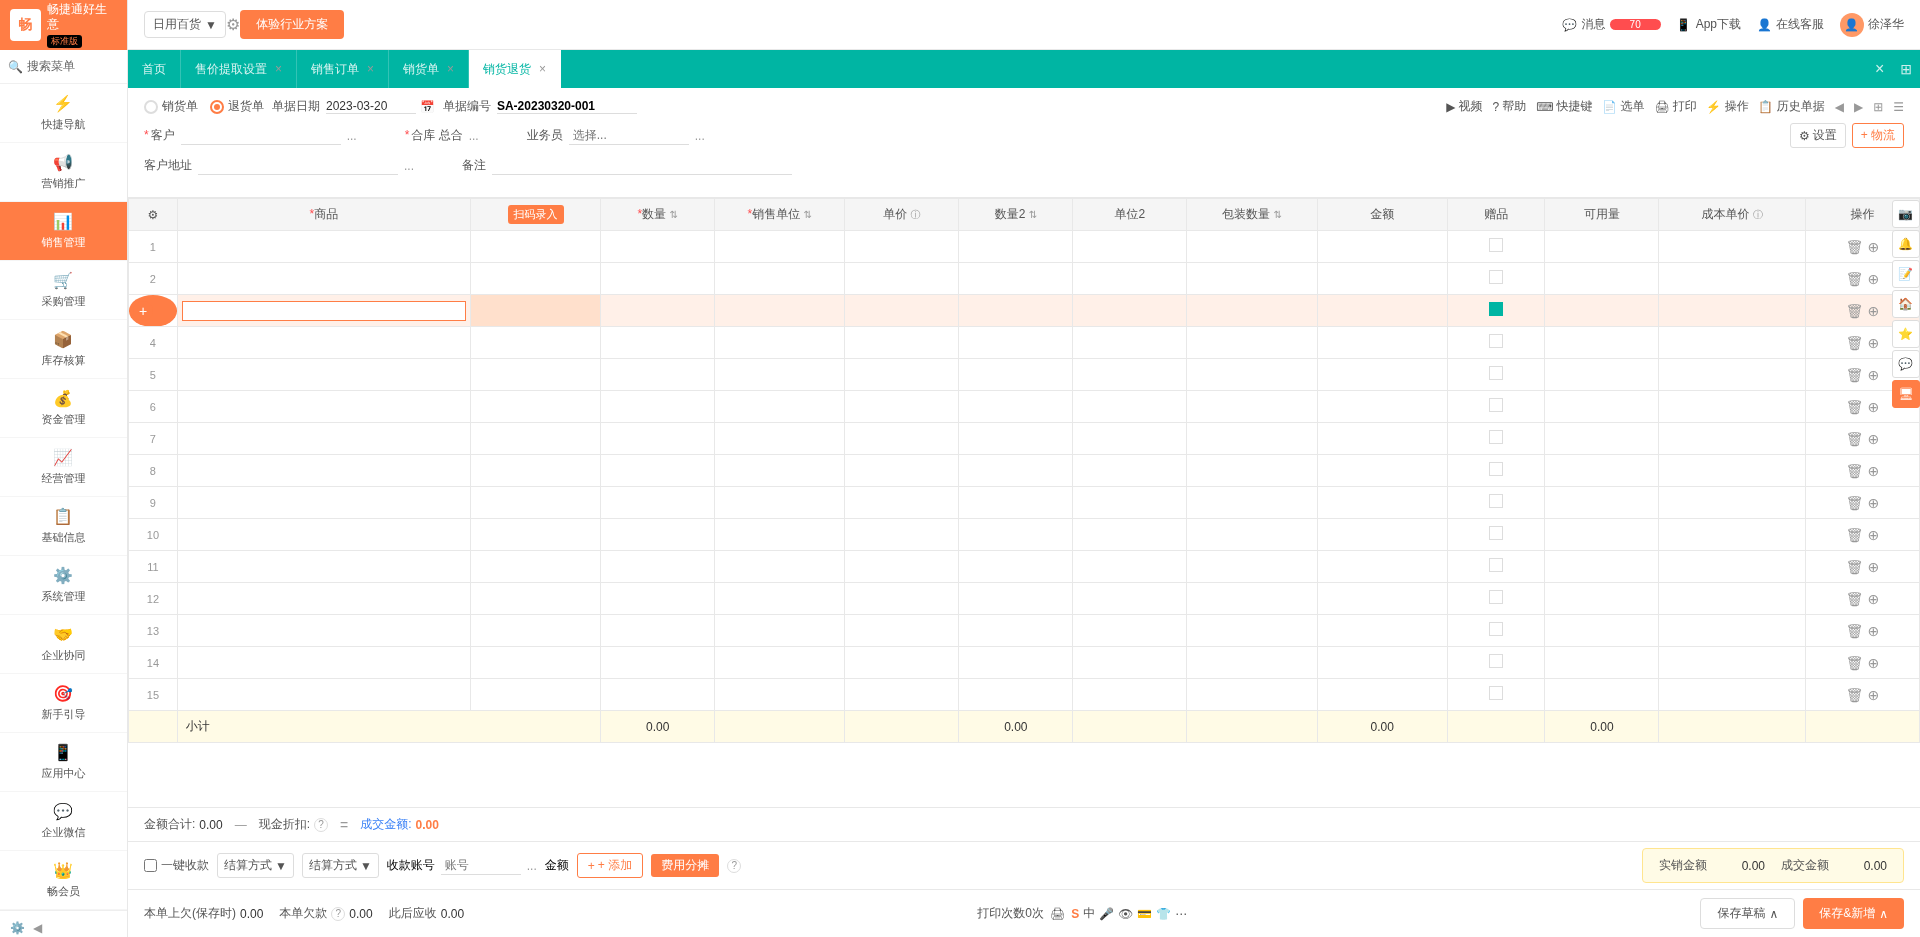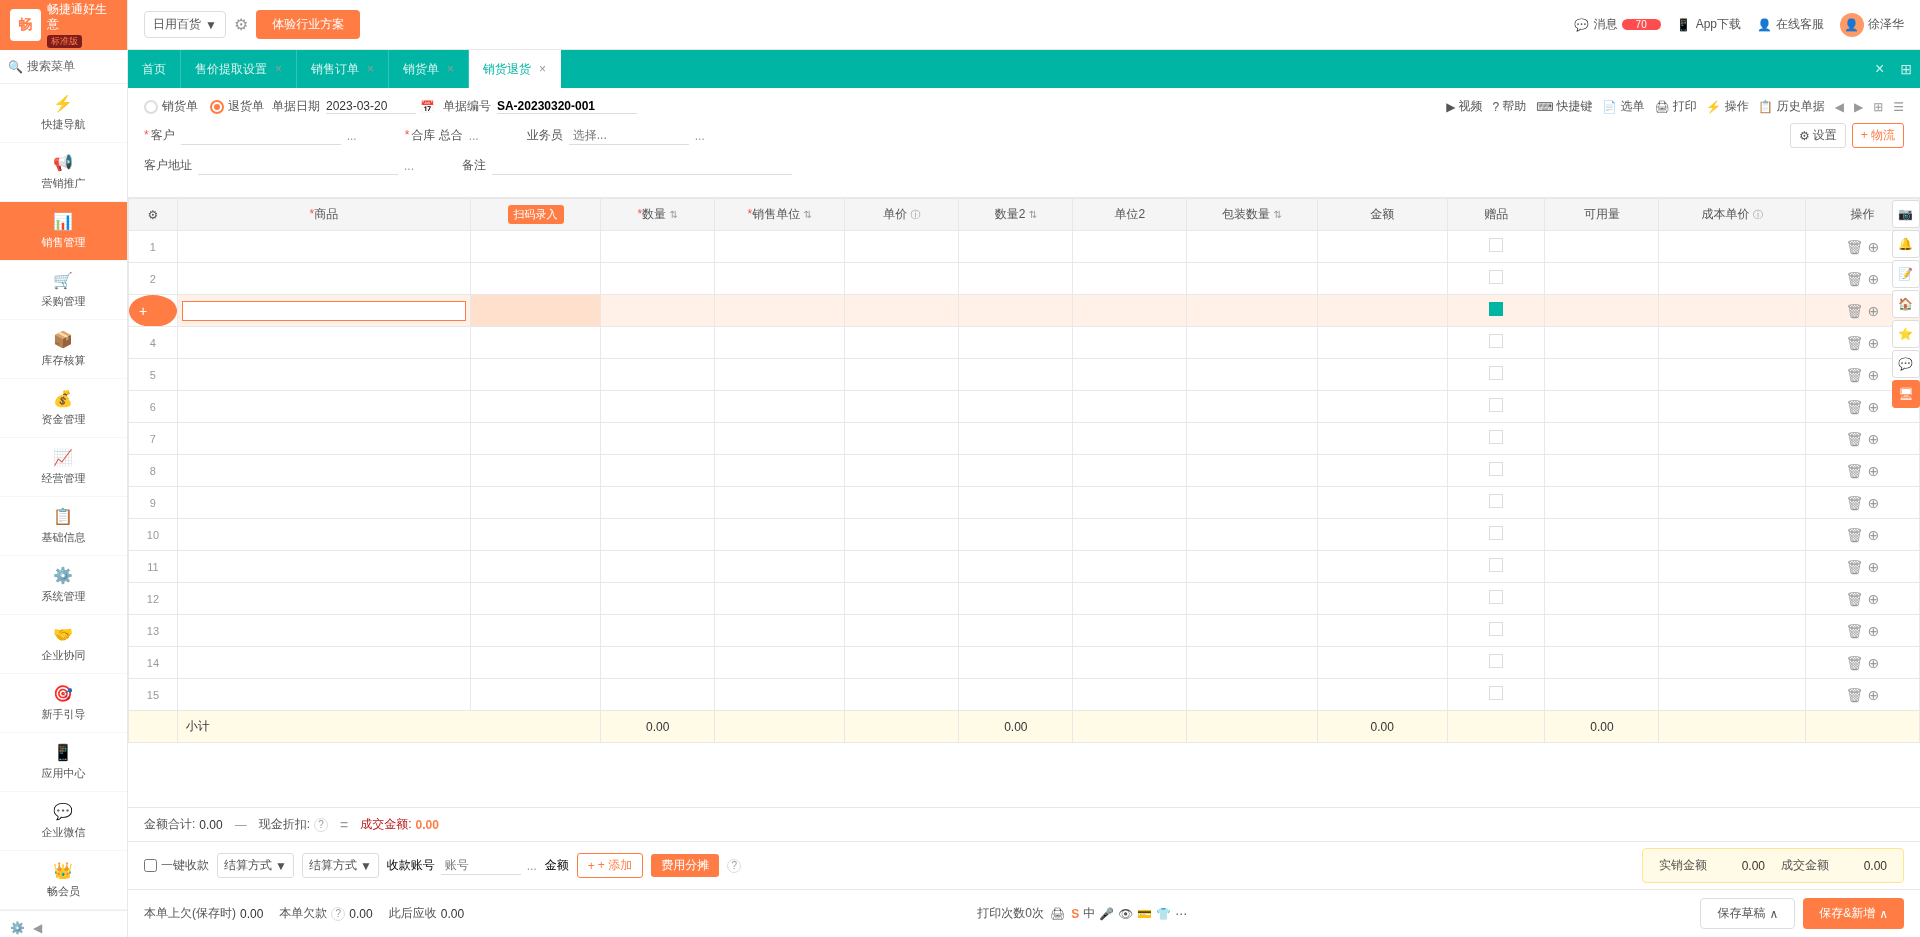--- a/index.html
+++ b/index.html
@@ -3,41 +3,41 @@
   <meta charset="utf-8">
   <style>
     * { box-sizing: border-box; margin: 0; padding: 0; font-family: 'Microsoft YaHei', Arial, sans-serif; font-size: 12px; }
     body { background: #f0f0f0; display: flex; height: 937px; overflow: hidden; }
 
     
     .sidebar { width: 128px; background: #fff; display: flex; flex-direction: column; border-right: 1px solid #e8e8e8; flex-shrink: 0; }
     .sidebar-logo { background: #ff7d45; padding: 10px; display: flex; align-items: center; gap: 6px; height: 50px; }
     .sidebar-logo-icon { width: 32px; height: 32px; background: #fff; border-radius: 4px; display: flex; align-items: center; justify-content: center; color: #ff7d45; font-weight: bold; font-size: 14px; }
     .sidebar-logo-text { color: #fff; font-size: 11px; line-height: 1.3; }
-    .sidebar-logo-badge { background: #7f1d1d; color: #ff7d45; font-size: 9px; padding: 1px 4px; border-radius: 3px; margin-top: 2px; display: inline-block; }
+    .sidebar-logo-badge { background: #000000; color: #ff7d45; font-size: 9px; padding: 1px 4px; border-radius: 3px; margin-top: 2px; display: inline-block; }
     .sidebar-search { display: flex; align-items: center; padding: 8px; gap: 4px; cursor: pointer; color: #666; border-bottom: 1px solid #f0f0f0; }
     .sidebar-item { display: flex; flex-direction: column; align-items: center; padding: 10px 8px; cursor: pointer; color: #555; gap: 4px; border-bottom: 1px solid #f5f5f5; }
     .sidebar-item.active { background: #ff7d45; color: #fff; }
     .sidebar-item .icon { font-size: 16px; }
     .sidebar-item .label { font-size: 11px; text-align: center; }
     .sidebar-bottom { margin-top: auto; display: flex; align-items: center; padding: 10px; gap: 8px; border-top: 1px solid #eee; }
     .sidebar-bottom-icon { color: #999; cursor: pointer; }
 
     
     .main { flex: 1; display: flex; flex-direction: column; overflow: hidden; }
 
     
     .top-header { background: #fff; height: 50px; display: flex; align-items: center; justify-content: space-between; padding: 0 16px; border-bottom: 1px solid #e8e8e8; flex-shrink: 0; }
-    .top-header-left { display: flex; align-items: center; gap: 8px; }
+    .top-header-left { display: flex; align-items: center; }
     .top-header-select { border: 1px solid #ddd; padding: 4px 8px; border-radius: 4px; display: flex; align-items: center; gap: 4px; cursor: pointer; color: #555; }
     .top-header-gear { color: #999; cursor: pointer; font-size: 16px; }
     .top-header-btn { background: #ff7d45; color: #fff; border: none; padding: 6px 16px; border-radius: 4px; cursor: pointer; font-size: 12px; }
     .top-header-right { display: flex; align-items: center; gap: 16px; color: #555; }
     .top-header-right .item { display: flex; align-items: center; gap: 4px; cursor: pointer; }
-    .badge { background: #ff4d4f; color: #fff; border-radius: 10px; padding: 0 14px; font-size: 10px; min-width: 16px; text-align: center; }
+    .badge { background: #ff4d4f; color: #fff; border-radius: 10px; padding: 0 20px; font-size: 10px; min-width: 16px; text-align: center; }
     .avatar { width: 24px; height: 24px; background: #ff9966; border-radius: 50%; display: flex; align-items: center; justify-content: center; color: #fff; font-size: 10px; }
 
     
     .tabs { background: #00b5a3; display: flex; align-items: center; height: 38px; flex-shrink: 0; }
     .tab { padding: 0 14px; height: 100%; display: flex; align-items: center; gap: 4px; cursor: pointer; color: rgba(255,255,255,0.85); font-size: 13px; border-right: 1px solid rgba(255,255,255,0.2); }
     .tab.active { background: #fff; color: #00b5a3; font-weight: 500; }
     .tab .close { color: #999; font-size: 12px; margin-left: 4px; }
     .tab.active .close { color: #999; }
     .tabs-spacer { flex: 1; }
     .tab-close-btn { color: rgba(255,255,255,0.8); padding: 0 8px; cursor: pointer; font-size: 16px; }
@@ -84,21 +84,21 @@
 
     
     .bottom-form { background: #fff; padding: 8px 16px; border-top: 1px solid #e8e8e8; flex-shrink: 0; }
     .bottom-row { display: flex; align-items: center; gap: 12px; }
     .bottom-field { display: flex; align-items: center; gap: 4px; }
     .bottom-label { color: #555; }
     .bottom-value { color: #333; font-weight: 500; }
     .bottom-dash { color: #999; }
     .bottom-equal { color: #999; font-size: 14px; }
     .amount-field { display: flex; align-items: center; gap: 4px; }
-    .amount-label { color: #b91c1c; }
+    .amount-label { color: #3b82f6; }
     .amount-value { color: #ff7d45; font-weight: bold; }
     .question-icon { color: #999; cursor: pointer; border: 1px solid #ddd; border-radius: 50%; width: 14px; height: 14px; display: inline-flex; align-items: center; justify-content: center; font-size: 10px; }
 
     
     .bottom-controls { display: flex; align-items: center; gap: 8px; padding: 6px 16px; background: #fff; border-top: 1px solid #e8e8e8; flex-shrink: 0; }
     .checkbox-label { display: flex; gap: 4px; cursor: pointer; color: #555; }
     .select-inline { border: 1px solid #ddd; padding: 3px 6px; border-radius: 3px; cursor: pointer; color: #555; display: flex; align-items: center; gap: 3px; }
     .account-input { border: none; border-bottom: 1px solid #ddd; width: 80px; outline: none; padding: 2px 4px; color: #555; }
     .add-btn { background: #fff; border: 1px solid #ff7d45; color: #ff7d45; padding: 3px 10px; border-radius: 3px; cursor: pointer; display: flex; align-items: center; gap: 3px; }
     .fee-split-btn { background: #ff7d45; color: #fff; border: none; padding: 3px 10px; border-radius: 3px; cursor: pointer; }

